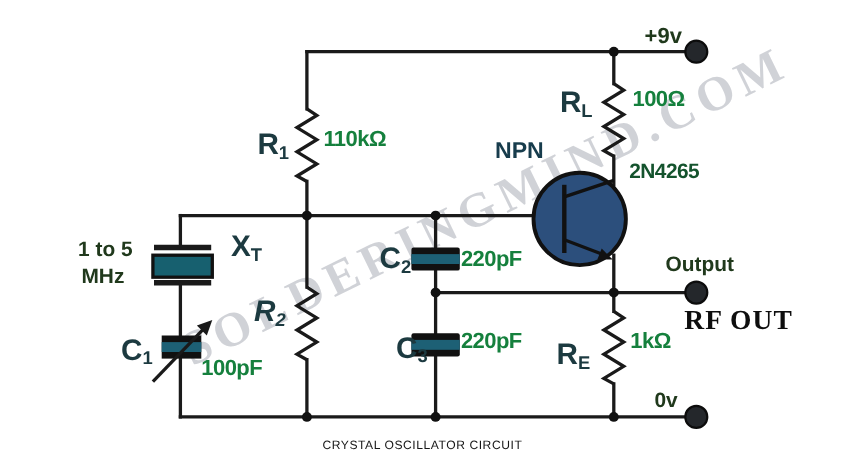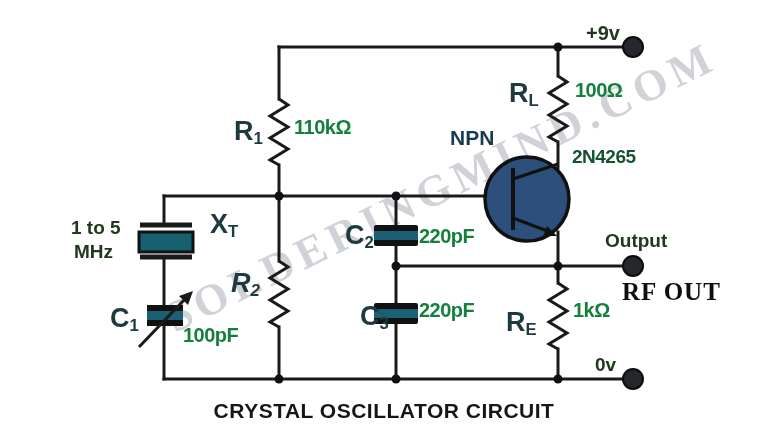--- a/index.html
+++ b/index.html
@@ -10,21 +10,21 @@
   svg.circuit{position:absolute;left:0;top:0;z-index:2;}
   .lbl{position:absolute;z-index:3;font-weight:bold;white-space:nowrap;text-align:right;}
   .des{color:#1c3a40;font-size:27px;}
   .val{color:#15803d;font-size:20px;letter-spacing:-0.5px;}
   .sub{font-size:0.62em;vertical-align:-0.25em;}
   .green{color:#20391c;font-size:19px;}
   .npn{color:#173c4c;font-size:21px;}
   .part{color:#14532d;font-size:19px;letter-spacing:-0.5px;}
   .rfout{font-family:"Liberation Serif",serif;color:#0e0e0e;font-size:25px;letter-spacing:1px;}
   #title{position:absolute;left:0;right:0;top:399px;text-align:center;z-index:3;
-         color:#161616;font-size:21px;font-weight:bold;letter-spacing:0.5px;}
+         color:#161616;font-size:11px;font-weight:normal;letter-spacing:0.5px;}
 </style>
 </head>
 <body>
 
 <div id="stage">
 
   <div id="wm">SOLDERINGMIND.COM</div>
 
   <svg class="circuit" width="768" height="432" viewBox="0 0 768 432">
     <g stroke="#1a1a1a" stroke-width="3" fill="none" stroke-linecap="square">

